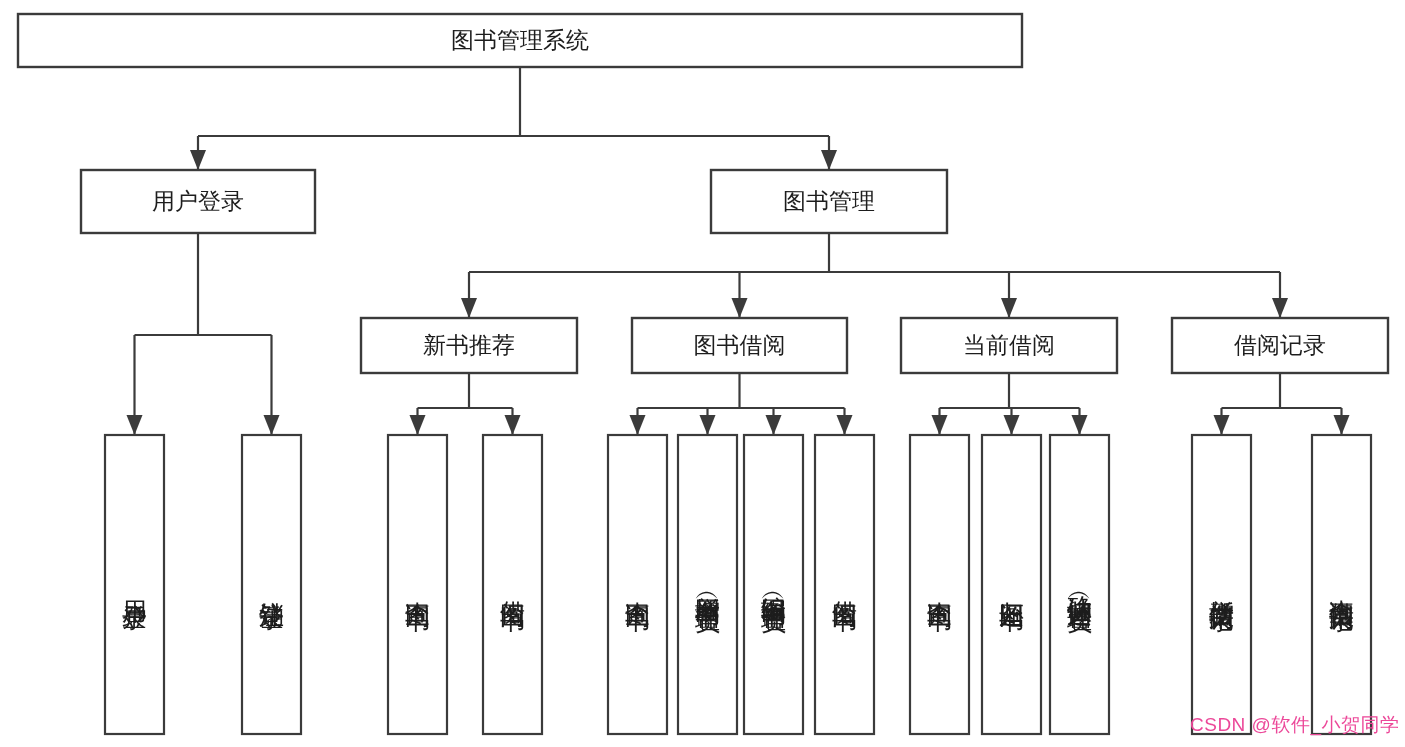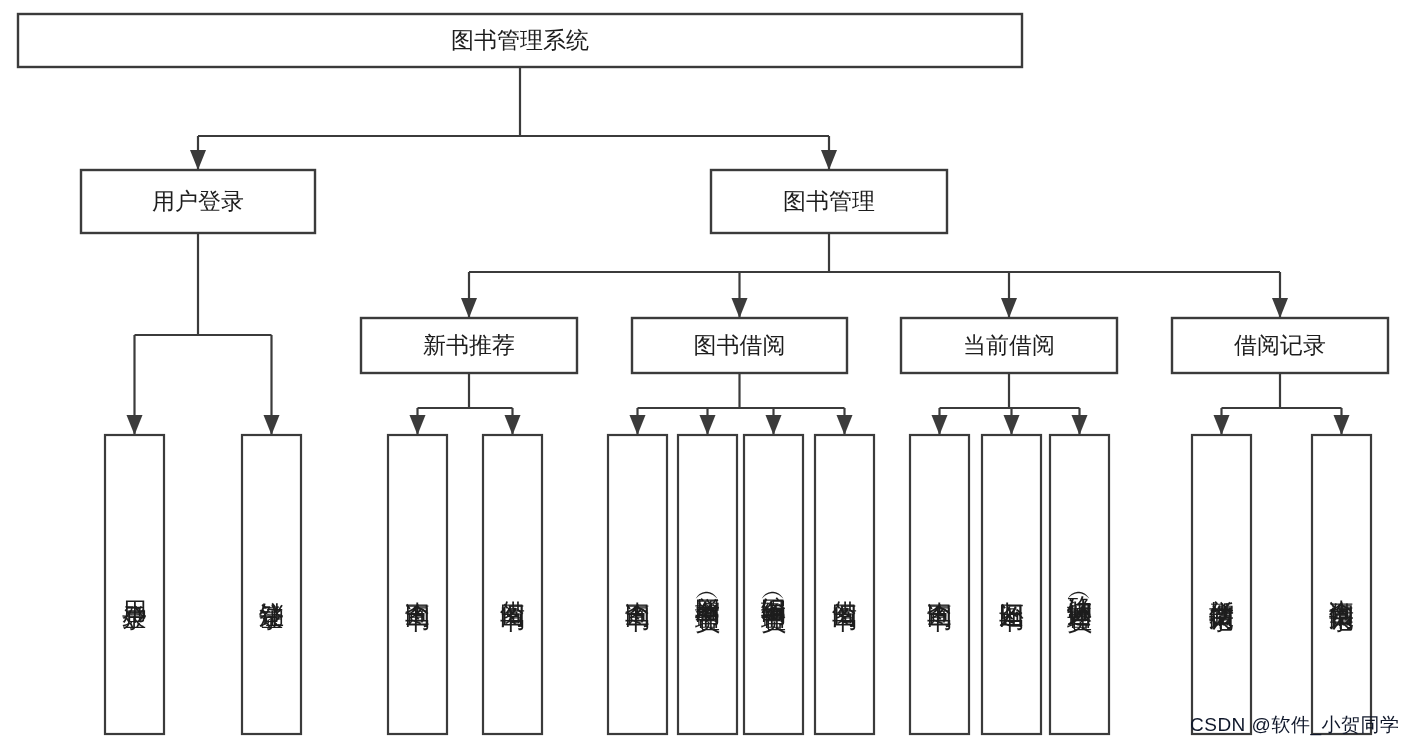--- a/index.html
+++ b/index.html
@@ -70,21 +70,21 @@
     font-size: 25px;
     line-height: 1.08;
     letter-spacing: 2px;
     color: #1d1d1d;
     white-space: nowrap;
   }
   .watermark {
     position: absolute;
     font-family: "Liberation Sans", "DejaVu Sans", sans-serif;
     font-size: 19px;
-    color: #0f172a;
+    color: #ec4899;
     letter-spacing: 0.5px;
     white-space: nowrap;
     user-select: none;
   }
 </style>
 </head>
 <body>
 
 <div id="diagram-root">
 

